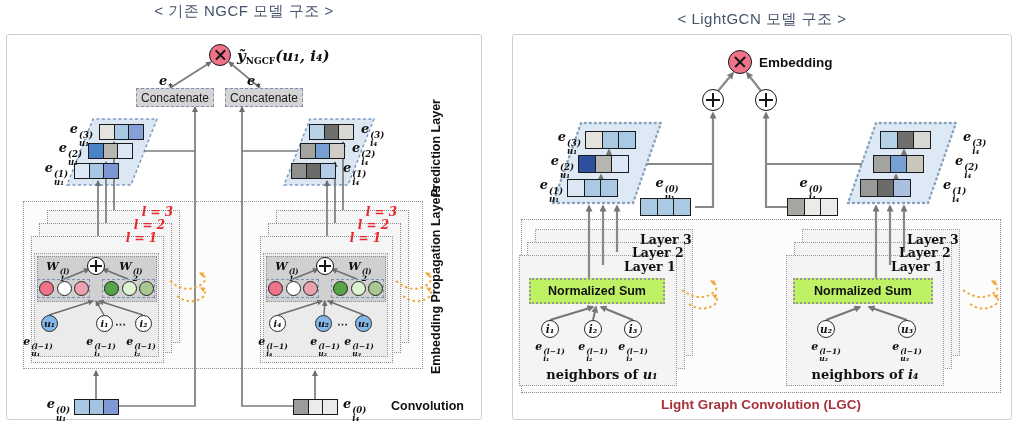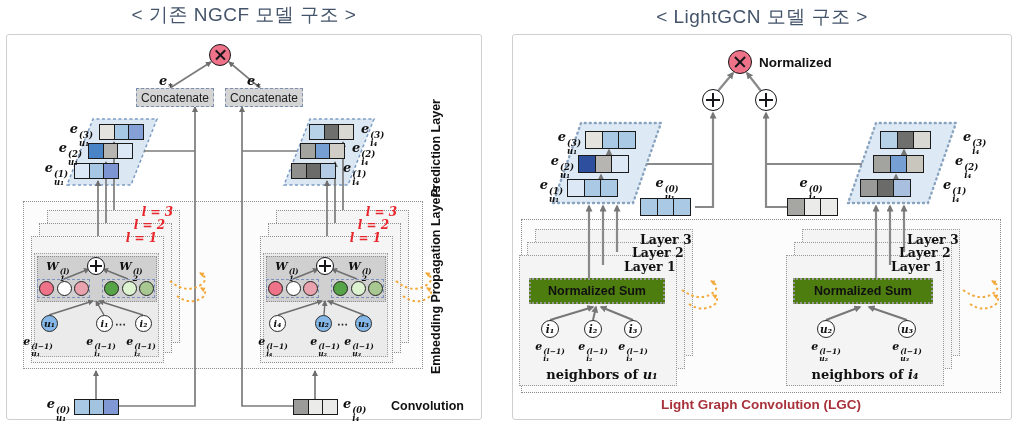--- a/index.html
+++ b/index.html
@@ -1,27 +1,27 @@
 <!DOCTYPE html>
 <html><head>
 <meta charset="utf-8">
 <style>
 *{margin:0;padding:0;box-sizing:border-box}
 body{background:#fff;font-family:"Liberation Sans",sans-serif}
 .stage{position:relative;width:1018px;height:429px;background:#fff;overflow:hidden}
-.title{position:absolute;text-align:center;font-size:19px;color:#44546a;letter-spacing:.5px;font-family:"Liberation Sans",sans-serif}
+.title{position:absolute;text-align:center;font-size:15px;color:#44546a;letter-spacing:.5px;font-family:"Liberation Sans",sans-serif}
 .panel{position:absolute;border:1.5px solid #cfcfcf;border-radius:3px;background:#fff}
 .panel>svg{position:absolute;left:0;top:0}
 .dbox{position:absolute;border:1.4px dotted #8f8f8f;background:#f5f5f5}
 .dbox.outer{background:#fcfcfc}
 .unitbox{position:absolute;border:1.4px dotted #9a9a9a;background:#ebebeb}
 .darkbox{position:absolute;background:#d0d0d0;border:1px dotted #8f8f8f}
 .wgroup{position:absolute;border:1.3px dashed #7d93bd}
 .concat{position:absolute;background:#d4d4d4;border:1.3px dashed #7d8fae;display:flex;align-items:center;justify-content:center;font-size:12px;color:#1c1c1c}
-.nsbox{position:absolute;background:#4d7c0f;border:2.5px dotted #979797;display:flex;align-items:center;justify-content:center;font-weight:bold;font-size:12.5px;color:#111}
+.nsbox{position:absolute;background:#bef264;border:2.5px dotted #979797;display:flex;align-items:center;justify-content:center;font-weight:bold;font-size:12.5px;color:#111}
 .layerbox{position:absolute;border:1.3px dotted #999;background:#f4f4f4}
 .lgcbox{position:absolute;border:1.5px dotted #8a8a8a;background:#fcfcfc}
 .opcirc{position:absolute;border:1.6px solid #15151a;border-radius:50%;background:#fff}
 .op-x{background:#ee7288}
 .op-x::before,.op-x::after{content:"";position:absolute;left:18%;right:18%;top:calc(50% - .8px);height:1.6px;background:#15151a}
 .op-x::before{transform:rotate(45deg)}.op-x::after{transform:rotate(-45deg)}
 .op-plus::before{content:"";position:absolute;left:13%;right:13%;top:calc(50% - .8px);height:1.6px;background:#15151a}
 .op-plus::after{content:"";position:absolute;top:13%;bottom:13%;left:calc(50% - .8px);width:1.6px;background:#15151a}
 .cellrow{position:absolute;display:flex}
 .cell{width:16px;height:16px;border:1.4px solid #1a1a1a;margin-left:-1.4px}
@@ -45,21 +45,21 @@
 .dots{position:absolute;font-size:11px;color:#222;font-weight:bold}
 .layerlab{position:absolute;font:bold 12.5px "DejaVu Serif",serif;color:#111;text-align:right;white-space:nowrap}
 .tr{text-align:right}.tc{text-align:center}
 </style>
 </head>
 <body>
 
 <div class="stage">
 
   <div class="title" style="left:6px;top:2px;width:476px">&lt; 기존 NGCF  모델 구조 &gt;</div>
-  <div class="title" style="left:512px;top:4px;width:500px">&lt; LightGCN 모델 구조 &gt;</div>
+  <div class="title" style="left:512px;top:10px;width:500px">&lt; LightGCN 모델 구조 &gt;</div>
 
   <div class="panel" style="left:6px;top:34px;width:476px;height:386px">
 
     <div class="dbox outer" style="left:16px;top:166px;width:400px;height:168px"></div>
     <div class="dbox" style="left:40px;top:175px;width:133px;height:133px"></div>
     <div class="dbox" style="left:32px;top:188px;width:133px;height:130px"></div>
     <div class="dbox" style="left:24px;top:201px;width:133px;height:127px"></div>
     <div class="dbox" style="left:269px;top:175px;width:133px;height:133px"></div>
     <div class="dbox" style="left:261px;top:188px;width:133px;height:130px"></div>
     <div class="dbox" style="left:253px;top:201px;width:133px;height:127px"></div>
@@ -115,20 +115,21 @@
         <path d="M163,246 q17,14 32,3 q7,-6 -2,-11" marker-end="url(#oa)"></path>
         <path d="M170,261 q14,10 26,1 q5,-5 -2,-9" marker-end="url(#oa)"></path>
         <g transform="translate(226,0)">
           <path d="M163,246 q17,14 32,3 q7,-6 -2,-11" marker-end="url(#oa)"></path>
           <path d="M170,261 q14,10 26,1 q5,-5 -2,-9" marker-end="url(#oa)"></path>
         </g>
       </g>
     </svg>
 
     <div class="opcirc op-x" style="left:202px;top:9px;width:22px;height:22px"></div>
+    <div class="formula" style="left:230px;top:12px"><span>ỹ</span><span class="fsub">NGCF</span><span>(u₁, i₄)</span></div>
 
     <div class="ml" style="left:152px;top:39px;width:30px"><span>e</span><span class="scr">
           <span>*</span>
           <span>u₁</span>
         </span></div>
     <div class="ml" style="left:240px;top:39px;width:30px"><span>e</span><span class="scr">
           <span>*</span>
           <span>i₄</span>
         </span></div>
 
@@ -354,21 +355,21 @@
         <path d="M169,255 q18,13 32,2 q6,-6 -3,-11" marker-end="url(#ob)"></path>
         <path d="M176,269 q14,9 26,0 q5,-5 -2,-9" marker-end="url(#ob)"></path>
         <g transform="translate(281,0)">
           <path d="M169,255 q18,13 32,2 q6,-6 -3,-11" marker-end="url(#ob)"></path>
           <path d="M176,269 q14,9 26,0 q5,-5 -2,-9" marker-end="url(#ob)"></path>
         </g>
       </g>
     </svg>
 
     <div class="opcirc op-x" style="left:215px;top:15px;width:24px;height:24px"></div>
-    <div class="cap" style="left:246px;top:20px;font-size:13.5px">Normalized</div>
+    <div class="cap" style="left:246px;top:20px;font-size:13.5px">Embedding</div>
     <div class="opcirc op-plus" style="left:189px;top:54px;width:22px;height:22px"></div>
     <div class="opcirc op-plus" style="left:242px;top:54px;width:22px;height:22px"></div>
 
     <div class="cellrow" style="left:72px;top:96px">
         <span class="cell c2" style="background: rgb(229, 227, 222);"></span>
         <span class="cell c2" style="background: rgb(169, 201, 228);"></span>
         <span class="cell c2" style="background: rgb(169, 201, 228);"></span>
       </div>
     <div class="cellrow" style="left:65px;top:120px">
         <span class="cell c2" style="background: rgb(46, 79, 158);"></span>

